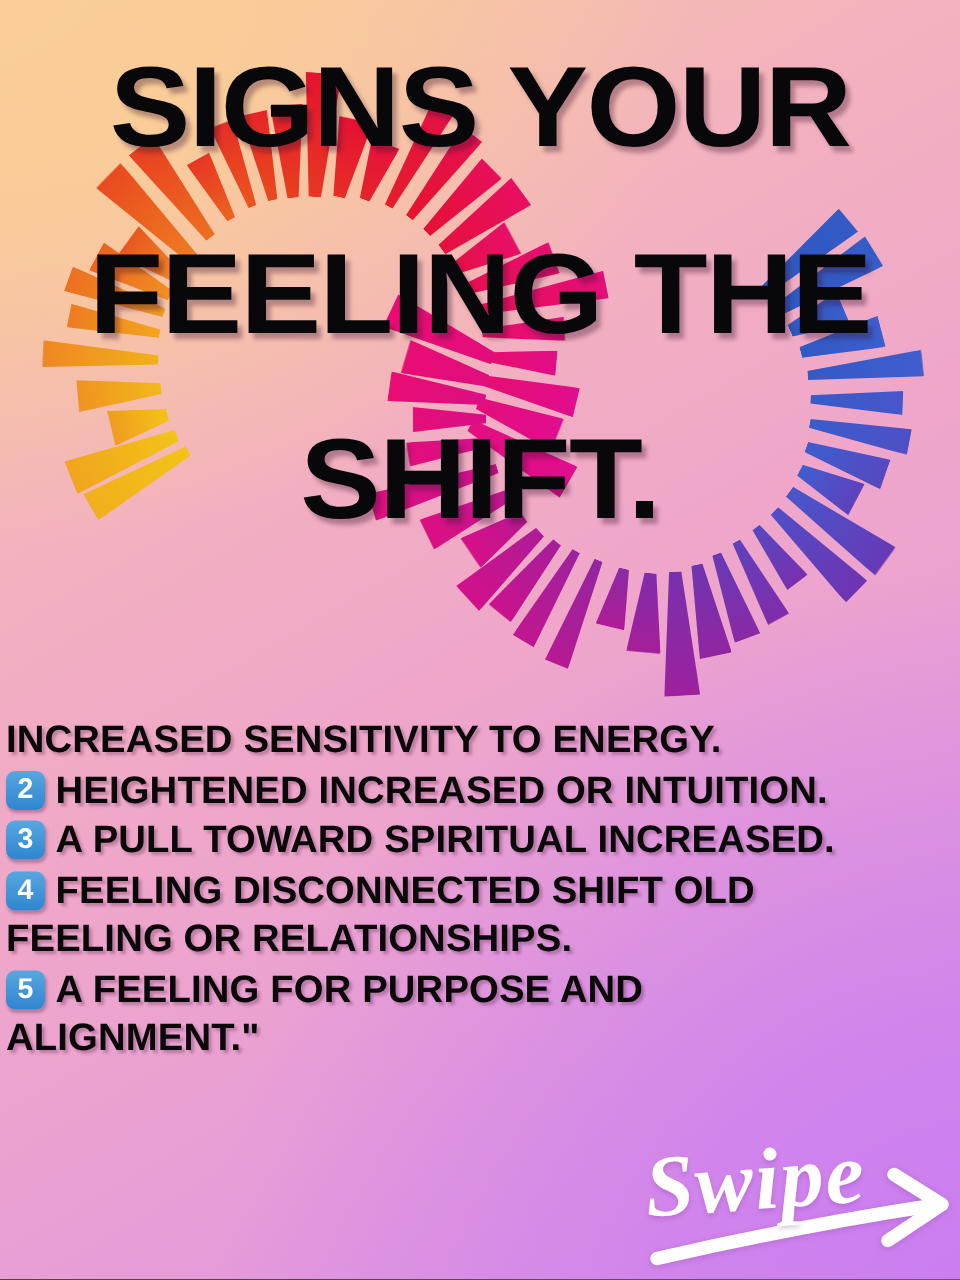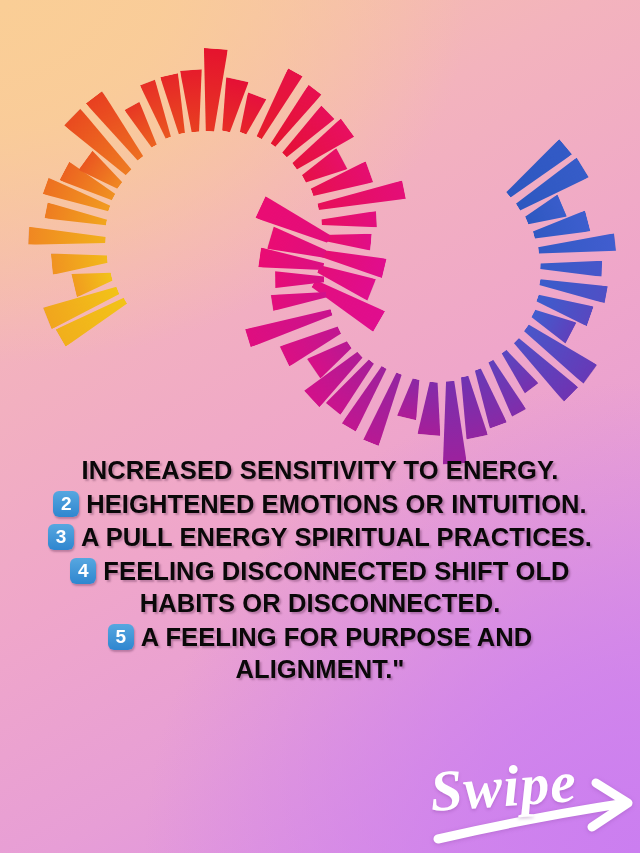--- a/index.html
+++ b/index.html
@@ -62,23 +62,22 @@
   }
   .hl-line.l1 { font-size: 76px; }
   .hl-line.l2 { font-size: 76px; margin-top: 50px; }
   .hl-line.l3 { font-size: 76px; margin-top: 48px; }
 
   
   .list {
     position: absolute;
     left: 0;
     right: 0;
-    top: 457px;
+    top: 480px;
     z-index: 6;
-    text-align: center;
     padding: 0 4px;
   }
   .row {
     display: block;
     margin: 0 0 7px 0;
     line-height: 1.04;
   }
   .row-inner {
     display: inline-flex;
     align-items: center;
@@ -322,38 +321,43 @@
         <i style="background: linear-gradient(90deg, rgb(219, 15, 131) 0%, rgb(234, 12, 115) 100%);"></i>
       </div>
       <div class="ray" style="width: 57.4116px; height: 23.1513px; transform: rotate(196.552deg) translate(108px, -11.5756px);">
         <i style="background: linear-gradient(90deg, rgb(223, 14, 127) 0%, rgb(234, 12, 115) 100%);"></i>
       </div>
       <div class="ray" style="width: 75.7277px; height: 23.8588px; transform: rotate(205deg) translate(108px, -11.9294px);">
         <i style="background: linear-gradient(90deg, rgb(226, 13, 123) 0%, rgb(234, 12, 115) 100%);"></i>
       </div>
     </div>
 
+  <div class="headline">
+    <span class="hl-line l1">SIGNS YOUR</span>
+    <span class="hl-line l2">FEELING THE</span>
+    <span class="hl-line l3">SHIFT.</span>
+  </div>
 
   <div class="list" id="list-container">
       <div class="row"><span class="row-inner">
           <span class="row-text">INCREASED SENSITIVITY TO ENERGY.</span>
         </span></div>
       <div class="row"><span class="row-inner">
           <span class="badge">2</span>
-          <span class="row-text">HEIGHTENED EMOTIONS OR INTUITION.</span>
+          <span class="row-text">HEIGHTENED INCREASED OR INTUITION.</span>
         </span></div>
       <div class="row"><span class="row-inner">
           <span class="badge">3</span>
-          <span class="row-text">A PULL ENERGY SPIRITUAL PRACTICES.</span>
+          <span class="row-text">A PULL TOWARD SPIRITUAL INCREASED.</span>
         </span></div>
       <div class="row"><span class="row-inner">
           <span class="badge">4</span>
           <span class="row-text">FEELING DISCONNECTED SHIFT OLD</span>
         </span></div>
-      <div class="row cont"><span class="row-text">HABITS OR DISCONNECTED.</span></div>
+      <div class="row cont"><span class="row-text">FEELING OR RELATIONSHIPS.</span></div>
       <div class="row"><span class="row-inner">
           <span class="badge">5</span>
           <span class="row-text">A FEELING FOR PURPOSE AND</span>
         </span></div>
       <div class="row cont"><span class="row-text">ALIGNMENT."</span></div>
     </div>
 
   <div class="swipe">
     <svg viewBox="0 0 216 104" xmlns="http://www.w3.org/2000/svg" aria-hidden="true">
       <g fill="none" stroke="#ffffff" stroke-linecap="round" stroke-linejoin="round">

